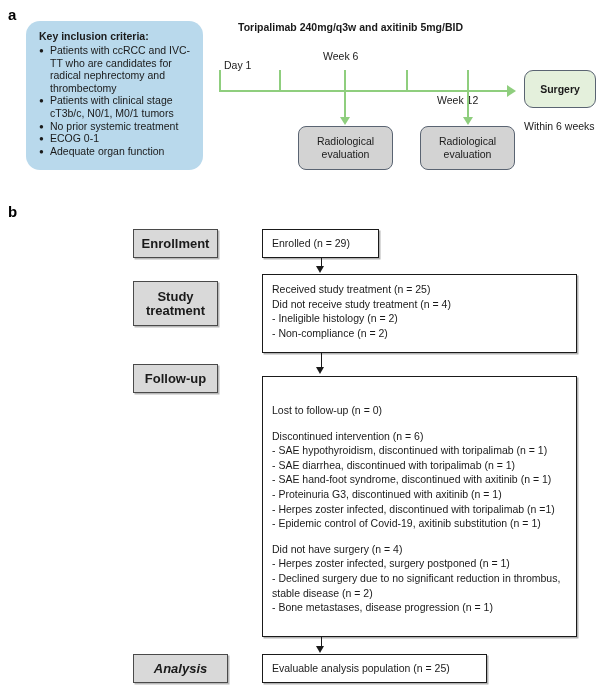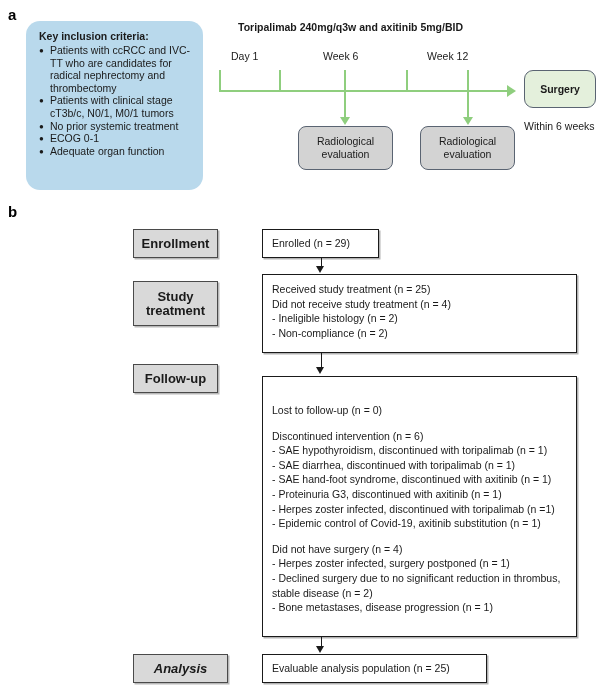--- a/index.html
+++ b/index.html
@@ -23,21 +23,21 @@
     font-weight: bold;
     color: #000;
     letter-spacing: 0;
   }
 
   
   #inclusion-box {
     left: 26px;
     top: 21px;
     width: 177px;
-    height: 169px;
+    height: 149px;
     background: #b9d9ec;
     border-radius: 14px;
     box-sizing: border-box;
     padding: 9px 8px 8px 13px;
   }
   #inclusion-title {
     font-size: 10.5px;
     font-weight: bold;
     margin-bottom: 1px;
     line-height: 13px;
@@ -237,23 +237,23 @@
       <span class="bul">●</span>
       <span>Adequate organ function</span>
     </li>
   </ul>
 </div>
 
 <div class="abs" id="regimen-title">Toripalimab 240mg/q3w and axitinib 5mg/BID</div>
 
 <div class="abs" id="timeline-wrap">
 
-  <div class="tl-label" style="left:16px;">Day 1</div>
+  <div class="tl-label" style="left:9px;margin-top:9px;">Day 1</div>
   <div class="tl-label" style="left:108px;">Week 6</div>
-  <div class="tl-label" style="left:212px;">Week 12</div>
+  <div class="tl-label" style="left:222px;margin-top:44px;">Week 12</div>
 
   <div class="tl-axis"></div>
   <div class="tl-arrowhead"></div>
 
   <div class="tl-tick" style="left:4px;   top:20px; height:21px;"></div>
   <div class="tl-tick" style="left:64px;  top:20px; height:21px;"></div>
   <div class="tl-tick" style="left:129px; top:20px; height:21px;"></div>
   <div class="tl-tick" style="left:191px; top:20px; height:21px;"></div>
   <div class="tl-tick" style="left:252px; top:20px; height:21px;"></div>
 

